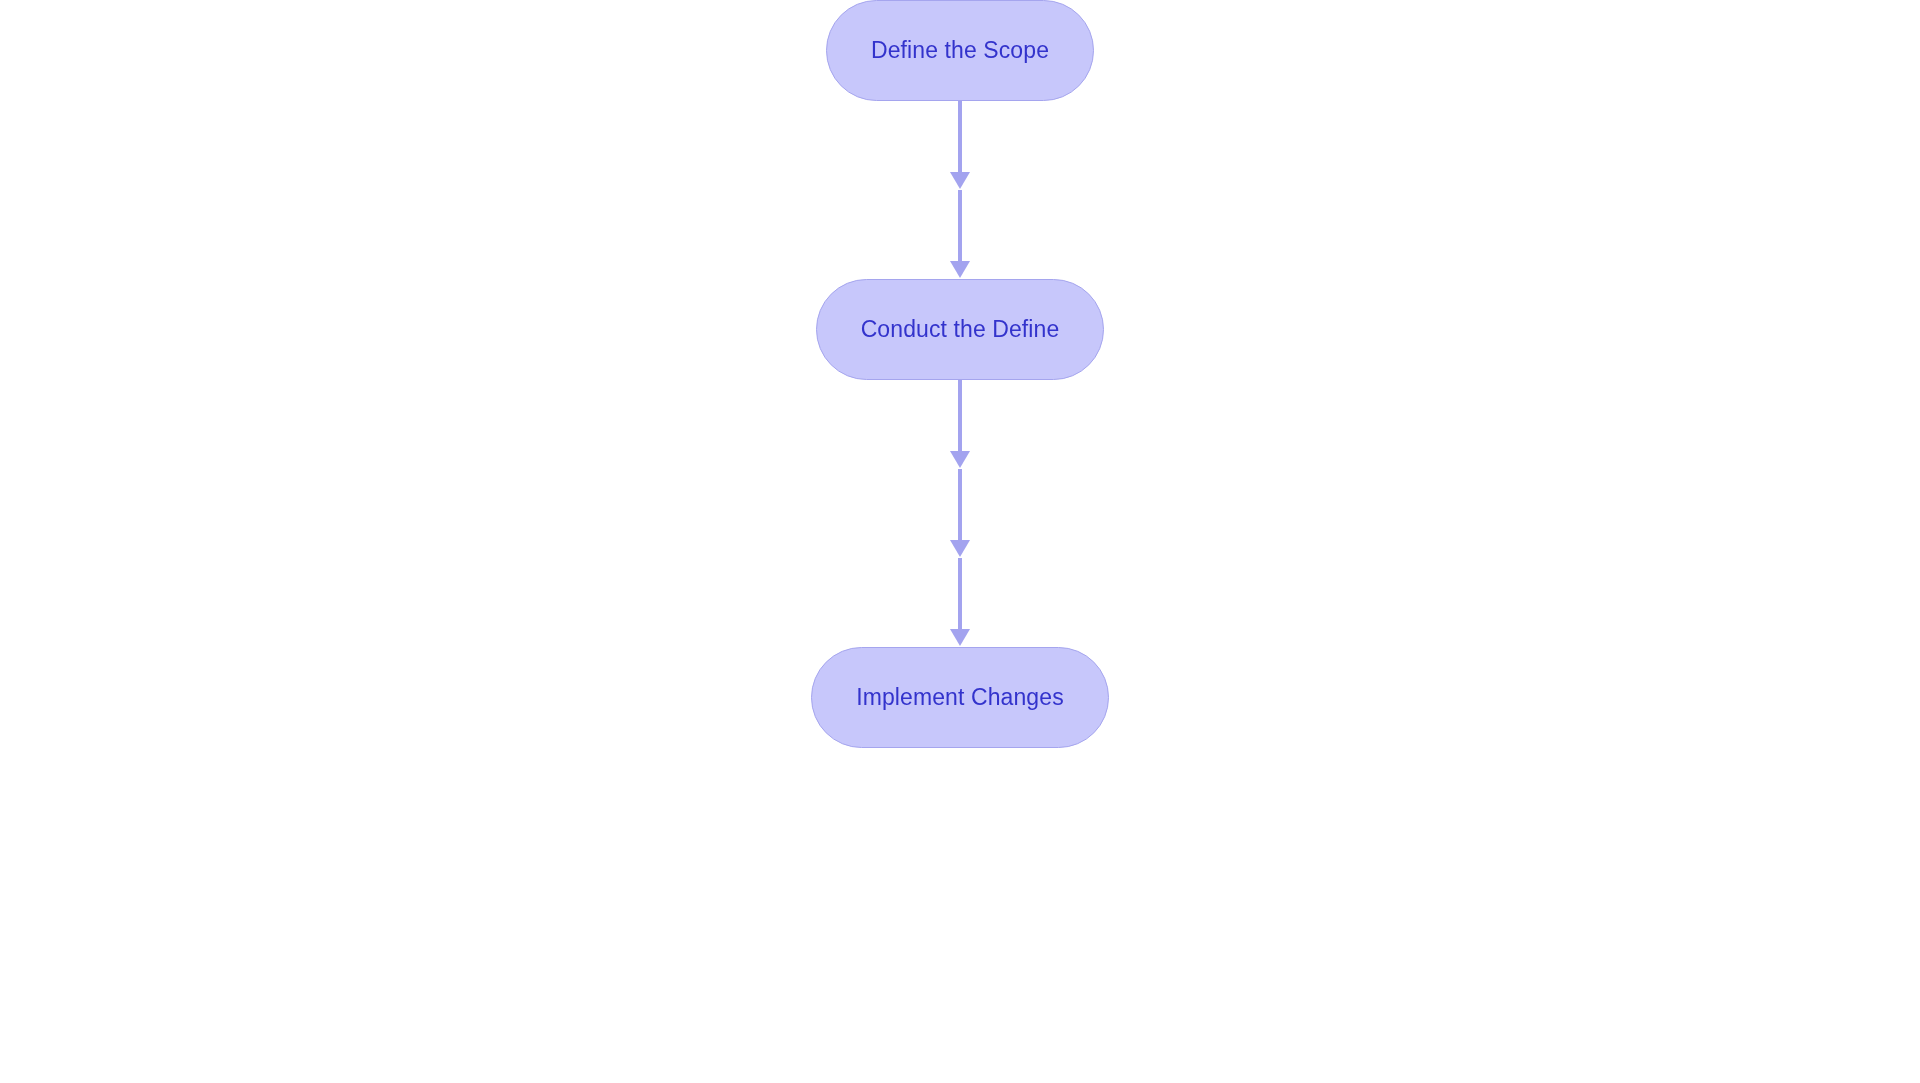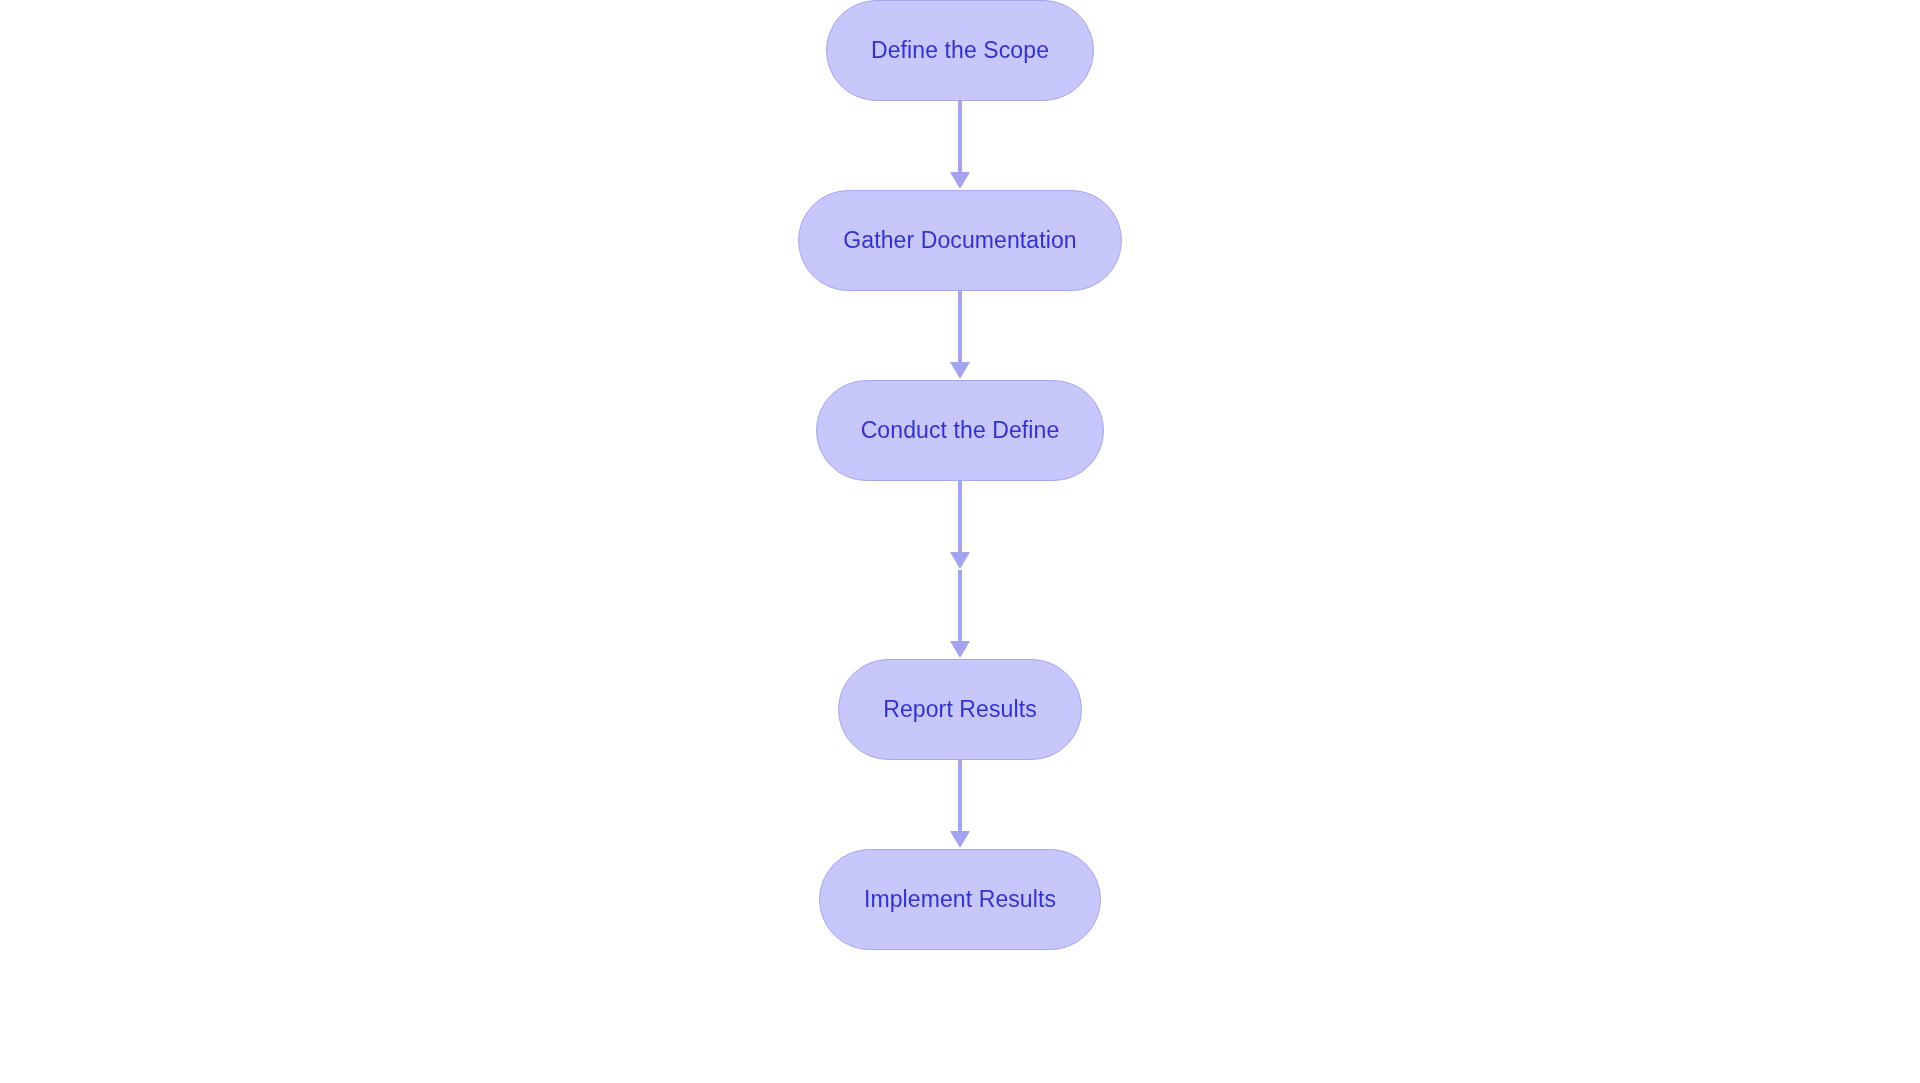--- a/index.html
+++ b/index.html
@@ -82,23 +82,20 @@
 
     <div class="flow-node">
       <span class="flow-node-label">Define the Scope</span>
     </div>
 
     <div class="flow-connector">
       <div class="connector-line"></div>
       <div class="connector-head"></div>
     </div>
 
-    <div class="flow-node">
-      <span class="flow-node-label">Gather Documentation</span>
-    </div>
 
     <div class="flow-connector">
       <div class="connector-line"></div>
       <div class="connector-head"></div>
     </div>
 
     <div class="flow-node">
       <span class="flow-node-label">Conduct the Define</span>
     </div>
 
@@ -106,27 +103,24 @@
       <div class="connector-line"></div>
       <div class="connector-head"></div>
     </div>
 
 
     <div class="flow-connector">
       <div class="connector-line"></div>
       <div class="connector-head"></div>
     </div>
 
-    <div class="flow-node">
-      <span class="flow-node-label">Report Results</span>
-    </div>
 
     <div class="flow-connector">
       <div class="connector-line"></div>
       <div class="connector-head"></div>
     </div>
 
     <div class="flow-node">
-      <span class="flow-node-label">Implement Results</span>
+      <span class="flow-node-label">Implement Changes</span>
     </div>
 
   </div>
 </div>
 
 </body></html>

